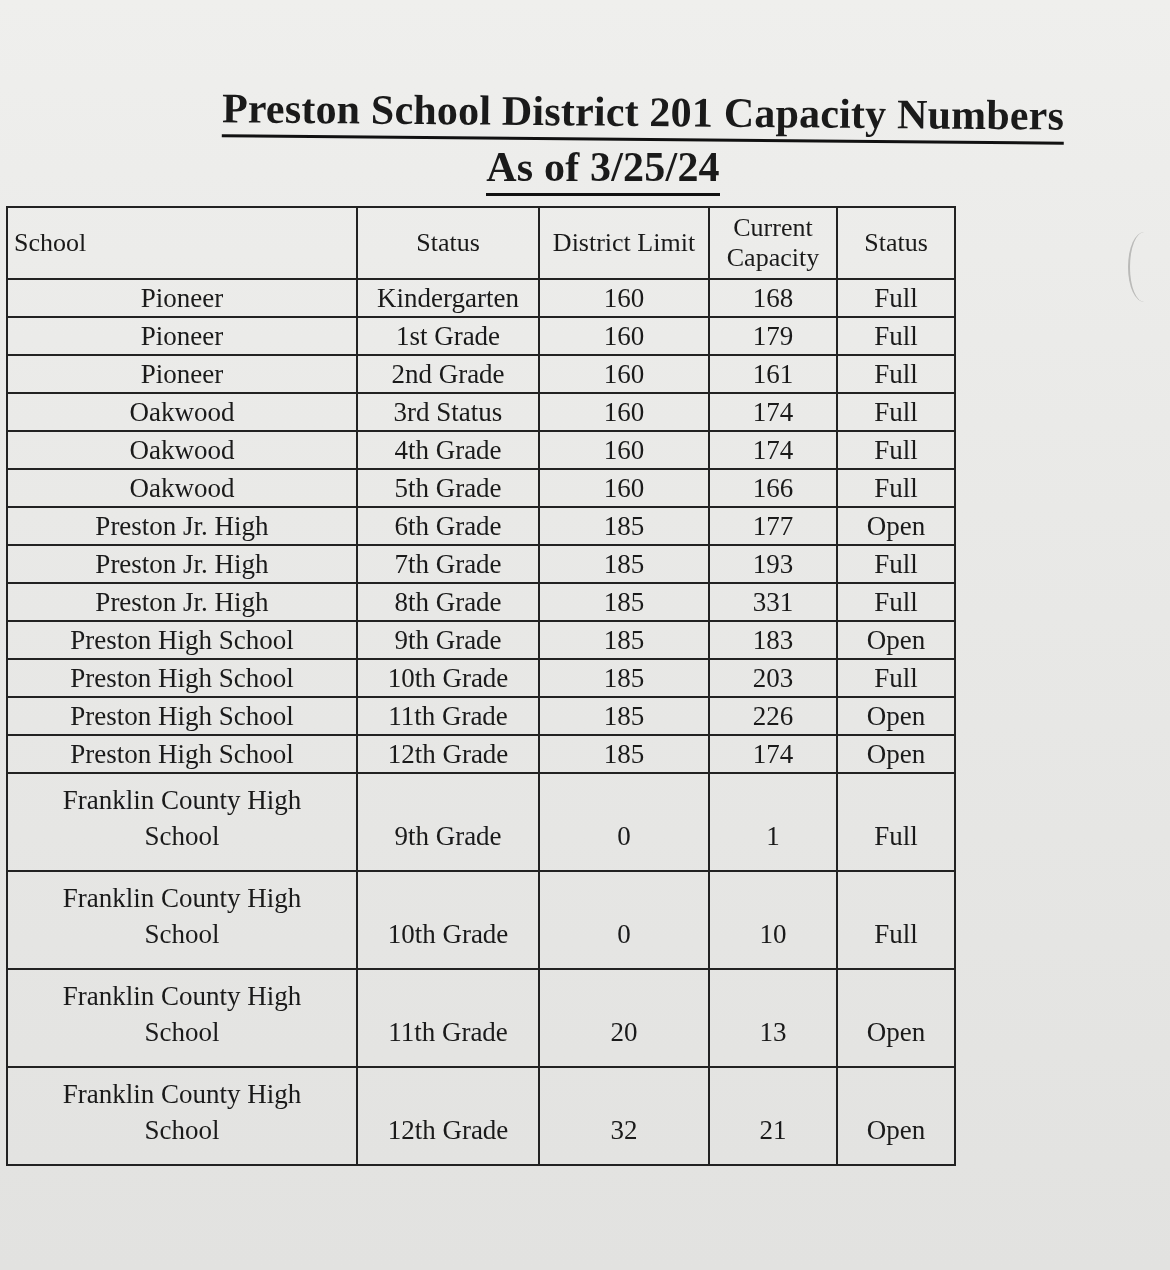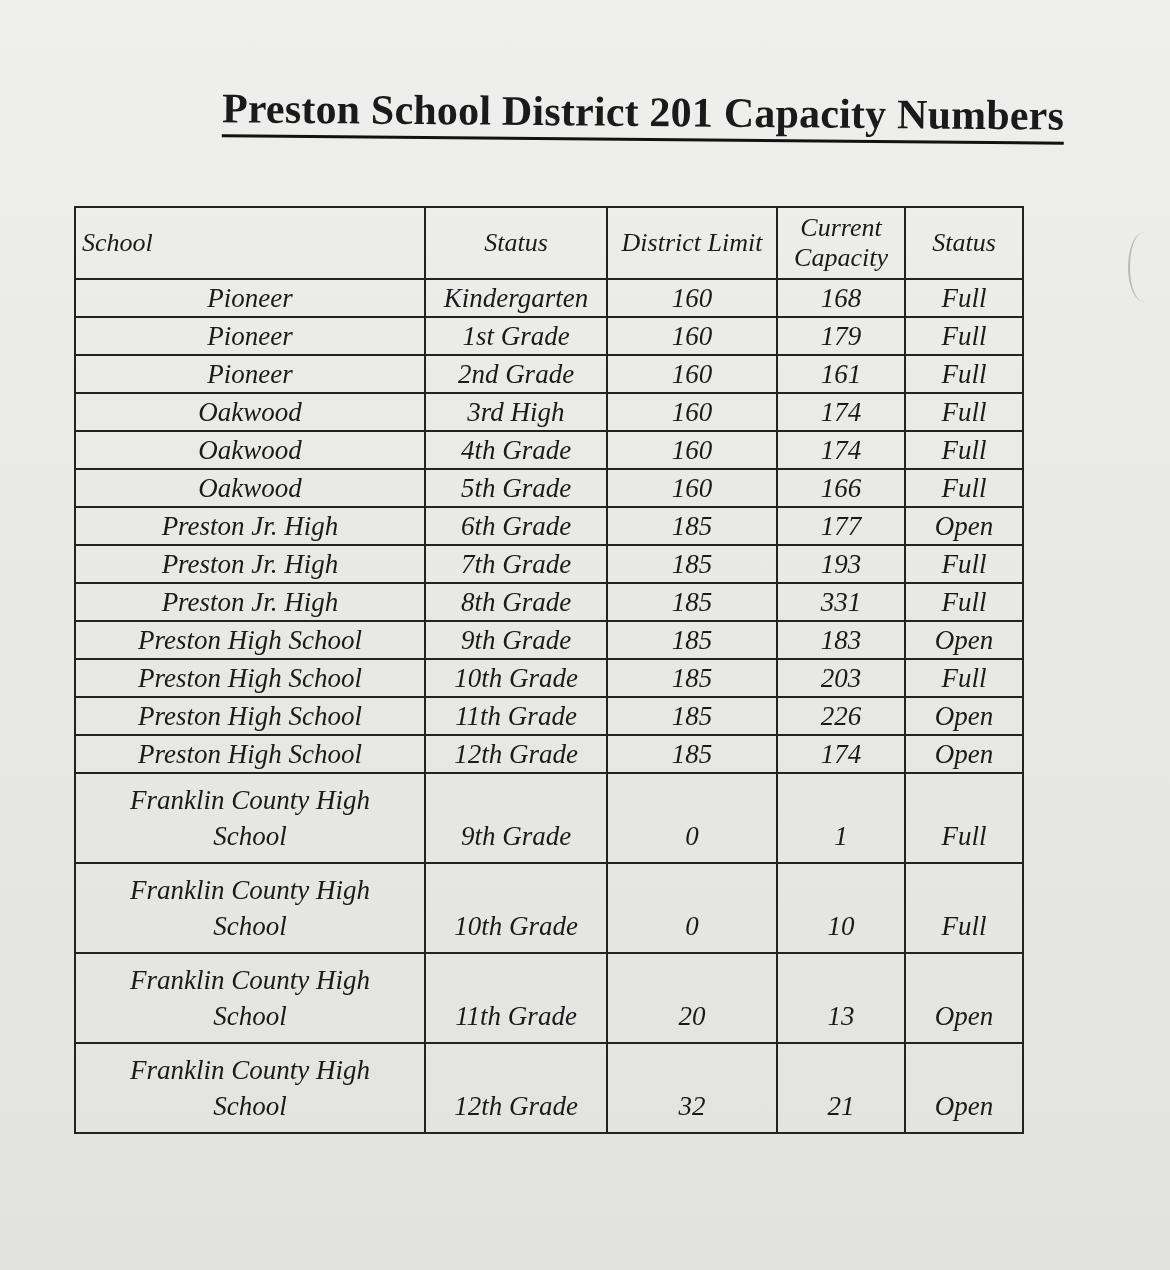--- a/index.html
+++ b/index.html
@@ -43,40 +43,38 @@
   .page-wrap {
     position: absolute;
     left: 6px;
     top: 206px;
     width: 1115px;
     transform-origin: top left;
   }
   table.capacity {
     border-collapse: collapse;
     width: 840px;
-    margin-left: 68px;
     font-size: 27px;
     table-layout: fixed;
-    font-style: italic;
   }
   table.capacity th, table.capacity td {
     border: 2px solid #222;
     padding: 0 6px;
     font-weight: normal;
     vertical-align: middle;
   }
   table.capacity th {
     height: 70px;
     font-size: 26px;
     line-height: 30px;
   }
   th.col-school { text-align: left; padding-left: 14px; }
   th, td { text-align: center; }
   table.capacity td { height: 36px; line-height: 34px; }
-  tr.tall td { height: 80px; line-height: 36px; vertical-align: bottom; padding-bottom: 8px; }
+  tr.tall td { height: 80px; line-height: 36px; vertical-align: bottom; padding-bottom: 16px; }
   tr.tall td.cell-status { vertical-align: bottom; }
   col.c-school { width: 350px; }
   col.c-grade { width: 182px; }
   col.c-limit { width: 170px; }
   col.c-current { width: 128px; }
   col.c-status { width: 118px; }
   .edge-mark {
     position: absolute;
     left: 1128px;
     top: 232px;
@@ -87,20 +85,21 @@
     opacity: 0.6;
   }
 </style>
 </head>
 <body>
 
 <div class="paper"></div>
 
 <div class="title">
   <div><span class="line line1">Preston School District 201 Capacity Numbers</span></div>
+  <div><span class="line line2">As of 3/25/24</span></div>
 </div>
 
 <div class="edge-mark"></div>
 
 <div class="page-wrap">
   <table class="capacity">
     <colgroup>
       <col class="c-school">
         <col class="c-grade">
         <col class="c-limit">
@@ -133,21 +132,21 @@
         </tr>
         <tr>
           <td class="cell-school">Pioneer</td>
           <td class="cell-grade">2nd Grade</td>
           <td class="cell-capacity-limit">160</td>
           <td class="cell-current-capacity">161</td>
           <td class="cell-status">Full</td>
         </tr>
         <tr>
           <td class="cell-school">Oakwood</td>
-          <td class="cell-grade">3rd High</td>
+          <td class="cell-grade">3rd Status</td>
           <td class="cell-capacity-limit">160</td>
           <td class="cell-current-capacity">174</td>
           <td class="cell-status">Full</td>
         </tr>
         <tr>
           <td class="cell-school">Oakwood</td>
           <td class="cell-grade">4th Grade</td>
           <td class="cell-capacity-limit">160</td>
           <td class="cell-current-capacity">174</td>
           <td class="cell-status">Full</td>

